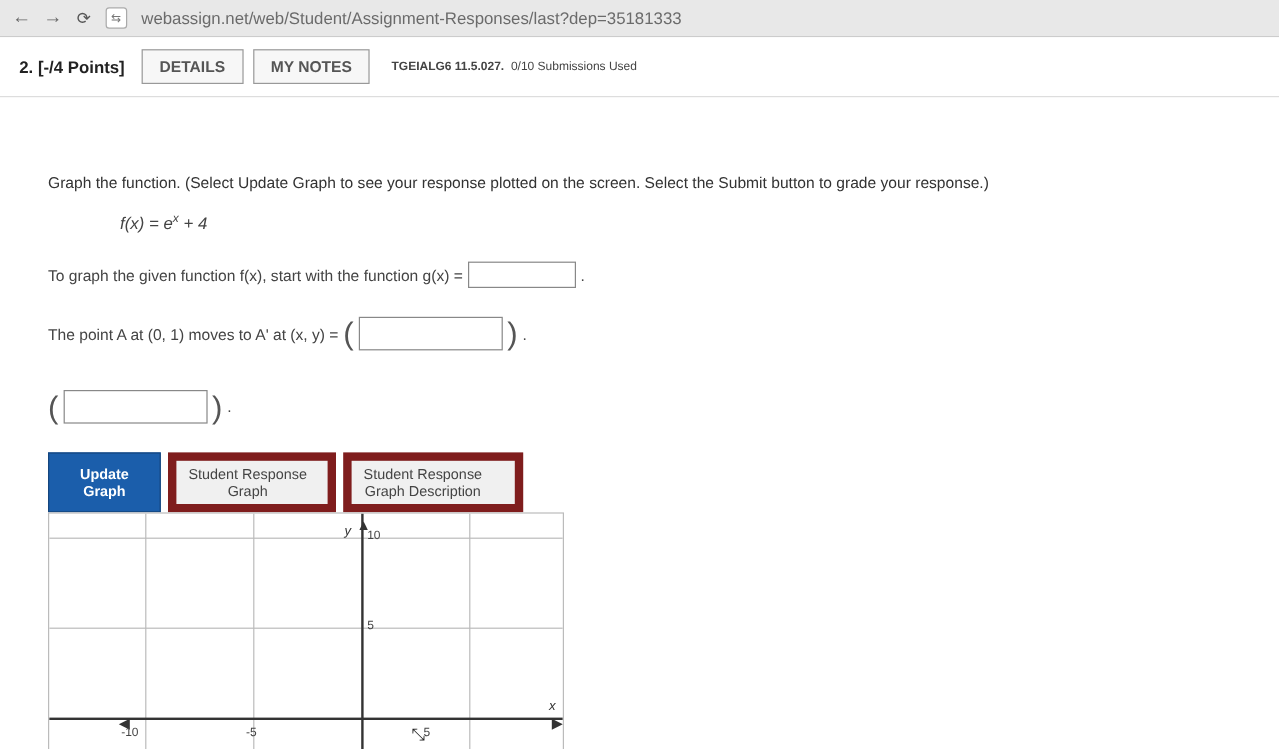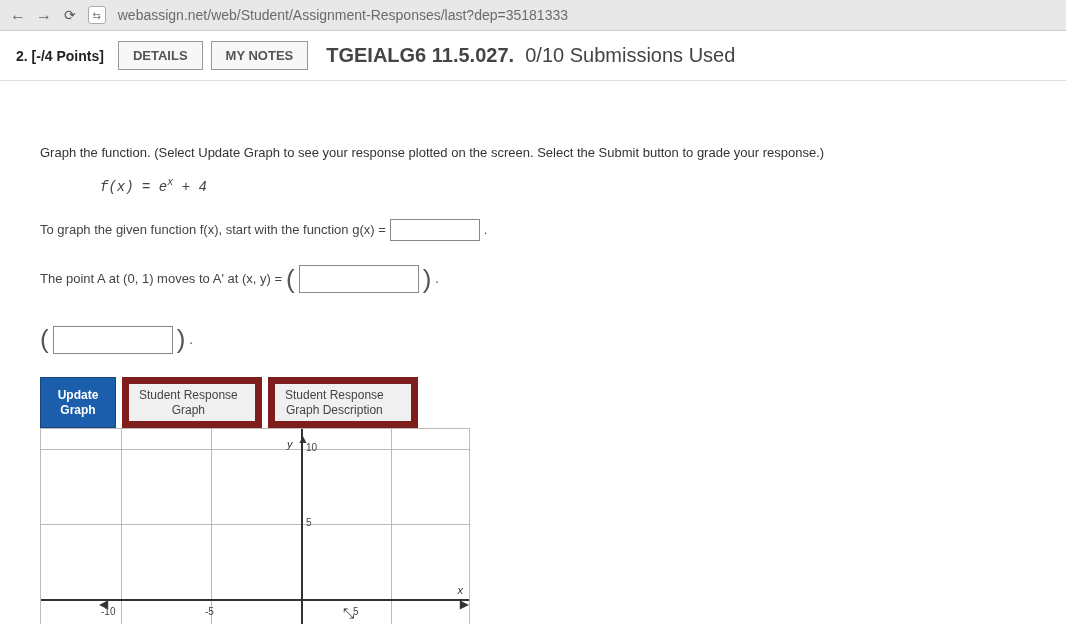--- a/index.html
+++ b/index.html
@@ -44,33 +44,32 @@
     .q-points { font-weight: bold; font-size: 14px; color: #222; margin-right: 6px; }
     .hdr-btn {
       background: #f7f7f7;
       border: 1px solid #999;
       padding: 6px 14px;
       font-size: 13px;
       font-weight: bold;
       color: #555;
       cursor: pointer;
     }
-    .q-ref { margin-left: 10px; color: #444; font-size: 20px; }
+    .q-ref { margin-left: 10px; color: #444; font-size: 10px; }
     .q-ref .ref-code { font-weight: bold; }
     .question-body {
       padding: 16px 28px 16px 40px;
       line-height: 1.8;
       color: #444;
     }
     .instruction { margin-bottom: 10px; color: #333; margin-top: 44px; }
     .formula {
       font-style: italic;
       margin: 4px 0 18px 60px;
       font-size: 14px;
-      font-family: Liberation Mono, monospace;
     }
     .sup { font-size: 10px; vertical-align: super; }
     .line { margin-bottom: 14px; display: flex; align-items: center; flex-wrap: wrap; gap: 4px; }
     .inline-input {
       border: 1px solid #888;
       background: #fff;
       height: 22px;
       width: 90px;
       padding: 2px 4px;
     }
@@ -88,21 +87,21 @@
     .update-btn {
       background: #1b5eab;
       color: #fff;
       border: 1px solid #14457d;
       font-weight: bold;
       padding: 6px 12px;
       cursor: pointer;
       text-align: center;
       font-size: 12px;
       line-height: 1.2;
-      width: 76px;
+      width: 94px;
     }
     .graph-tab {
       background: #f0f0f0;
       border: 7px solid #7f1d1d;
       padding: 4px 10px;
       font-size: 12px;
       color: #444;
       cursor: pointer;
       text-align: center;
       line-height: 1.2;

